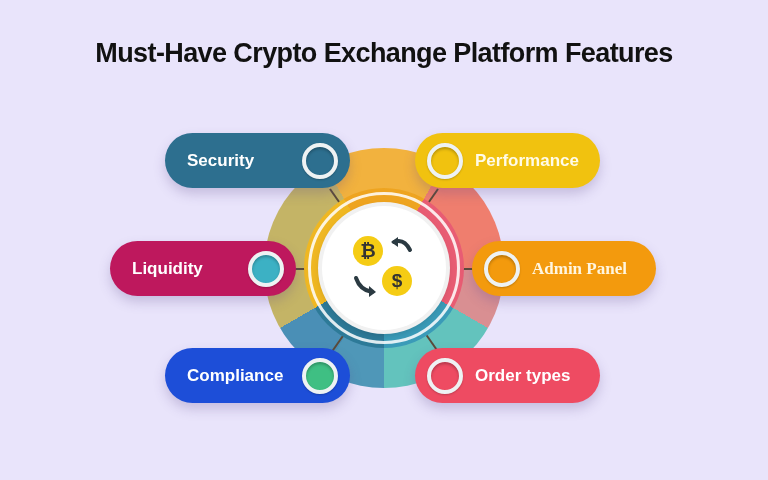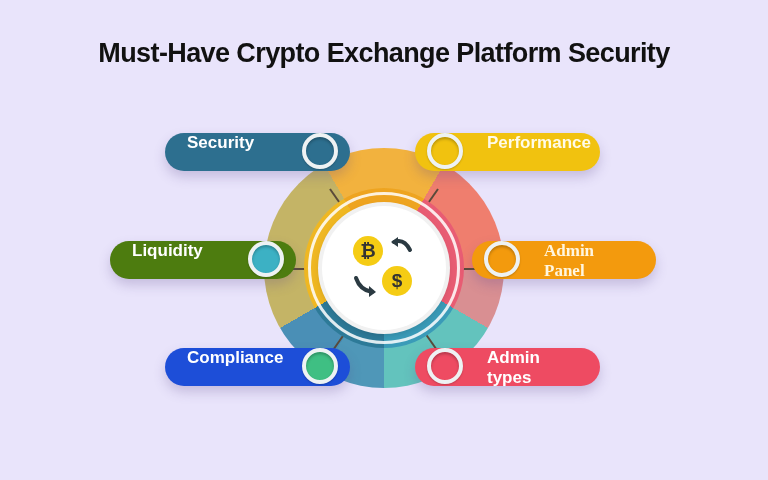--- a/index.html
+++ b/index.html
@@ -7,29 +7,29 @@
   .title{position:absolute;left:0;top:38px;width:768px;text-align:center;font-size:27px;font-weight:bold;color:#111;letter-spacing:-0.6px;}
   .wheel{position:absolute;left:264px;top:148px;width:240px;height:240px;border-radius:50%;
     background:conic-gradient(from -30deg,#f2b23e 0deg 60deg,#ef7e6e 60deg 120deg,#d98f92 120deg 150deg,#63c3bd 150deg 210deg,#4f97b8 210deg 240deg,#4a8fb6 240deg 270deg,#c4b466 270deg 330deg);}
   .ring{position:absolute;left:304px;top:188px;width:160px;height:160px;border-radius:50%;
     background:conic-gradient(from -30deg,#eea420 0deg 60deg,#e85c73 60deg 150deg,#3a9bb8 150deg 210deg,#2d7a98 210deg 270deg,#efb722 270deg 330deg);}
   .ring-white{position:absolute;left:308px;top:192px;width:152px;height:152px;border-radius:50%;border:3px solid rgba(255,255,255,0.85);box-sizing:border-box;}
   .hub{position:absolute;left:322px;top:206px;width:124px;height:124px;border-radius:50%;background:#fff;box-shadow:0 0 0 4px #f1f1f1,0 3px 8px rgba(0,0,0,0.25);}
   .line{position:absolute;height:2px;background:#5a4a3a;transform-origin:0 50%;}
   .coin{position:absolute;width:30px;height:30px;border-radius:50%;background:#f5cc14;color:#333;font-weight:bold;font-size:19px;display:flex;align-items:center;justify-content:center;}
   .arrow{position:absolute;width:30px;height:30px;}
-  .pill{position:absolute;height:38px;border-radius:28px;box-shadow:0 6px 12px rgba(90,70,140,0.25);display:flex;align-items:flex-start;color:#fff;font-weight:bold;font-size:17px;box-sizing:border-box;}
+  .pill{position:absolute;height:55px;border-radius:28px;box-shadow:0 6px 12px rgba(90,70,140,0.25);display:flex;align-items:center;color:#fff;font-weight:bold;font-size:17px;box-sizing:border-box;}
   .pill .dot{width:36px;height:36px;border-radius:50%;border:4px solid #eef2f3;box-sizing:border-box;box-shadow:inset 0 2px 3px rgba(0,0,0,0.25),0 1px 2px rgba(0,0,0,0.2);flex:none;}
   .pill.left{justify-content:space-between;padding:0 12px 0 22px;}
-  .pill.right{padding:0 20px 0 12px;gap:24px;}
+  .pill.right{padding:0 20px 0 12px;gap:12px;}
 </style>
 </head>
 <body>
 
-<div class="title">Must-Have Crypto Exchange Platform Security</div>
+<div class="title">Must-Have Crypto Exchange Platform Features</div>
 
 <div class="wheel"></div>
 
 <div class="line" style="left:330px;top:188px;width:36px;transform:rotate(55deg);"></div>
 <div class="line" style="left:438px;top:188px;width:36px;transform:rotate(125deg);"></div>
 <div class="line" style="left:292px;top:268px;width:22px;"></div>
 <div class="line" style="left:454px;top:268px;width:22px;"></div>
 <div class="line" style="left:352px;top:322px;width:36px;transform:rotate(125deg);"></div>
 <div class="line" style="left:418px;top:322px;width:36px;transform:rotate(55deg);"></div>
 
@@ -51,31 +51,31 @@
 <div class="pill left" style="left:165px;top:133px;width:185px;background:#2d6f8f;">
   <span>Security</span>
   <span class="dot" style="background:#2d6f8f;"></span>
 </div>
 
 <div class="pill right" style="left:415px;top:133px;width:185px;background:#f1c20f;">
   <span class="dot" style="background:#f1c20f;"></span>
   <span style="color:#fffbe8;">Performance</span>
 </div>
 
-<div class="pill left" style="left:110px;top:241px;width:186px;background:#4d7c0f;">
+<div class="pill left" style="left:110px;top:241px;width:186px;background:#be185d;">
   <span>Liquidity</span>
   <span class="dot" style="background:#3cb1c4;"></span>
 </div>
 
 <div class="pill right" style="left:472px;top:241px;width:184px;background:#f39a0d;font-family:Liberation Serif, serif;">
   <span class="dot" style="background:#f39a0d;"></span>
   <span style="color:#fff6e0;">Admin Panel</span>
 </div>
 
 <div class="pill left" style="left:165px;top:348px;width:185px;background:#1d4ed8;">
   <span>Compliance</span>
   <span class="dot" style="background:#3fbf83;"></span>
 </div>
 
 <div class="pill right" style="left:415px;top:348px;width:185px;background:#ee4b62;">
   <span class="dot" style="background:#ee4b62;"></span>
-  <span>Admin types</span>
+  <span>Order types</span>
 </div>
 
 </body></html>

